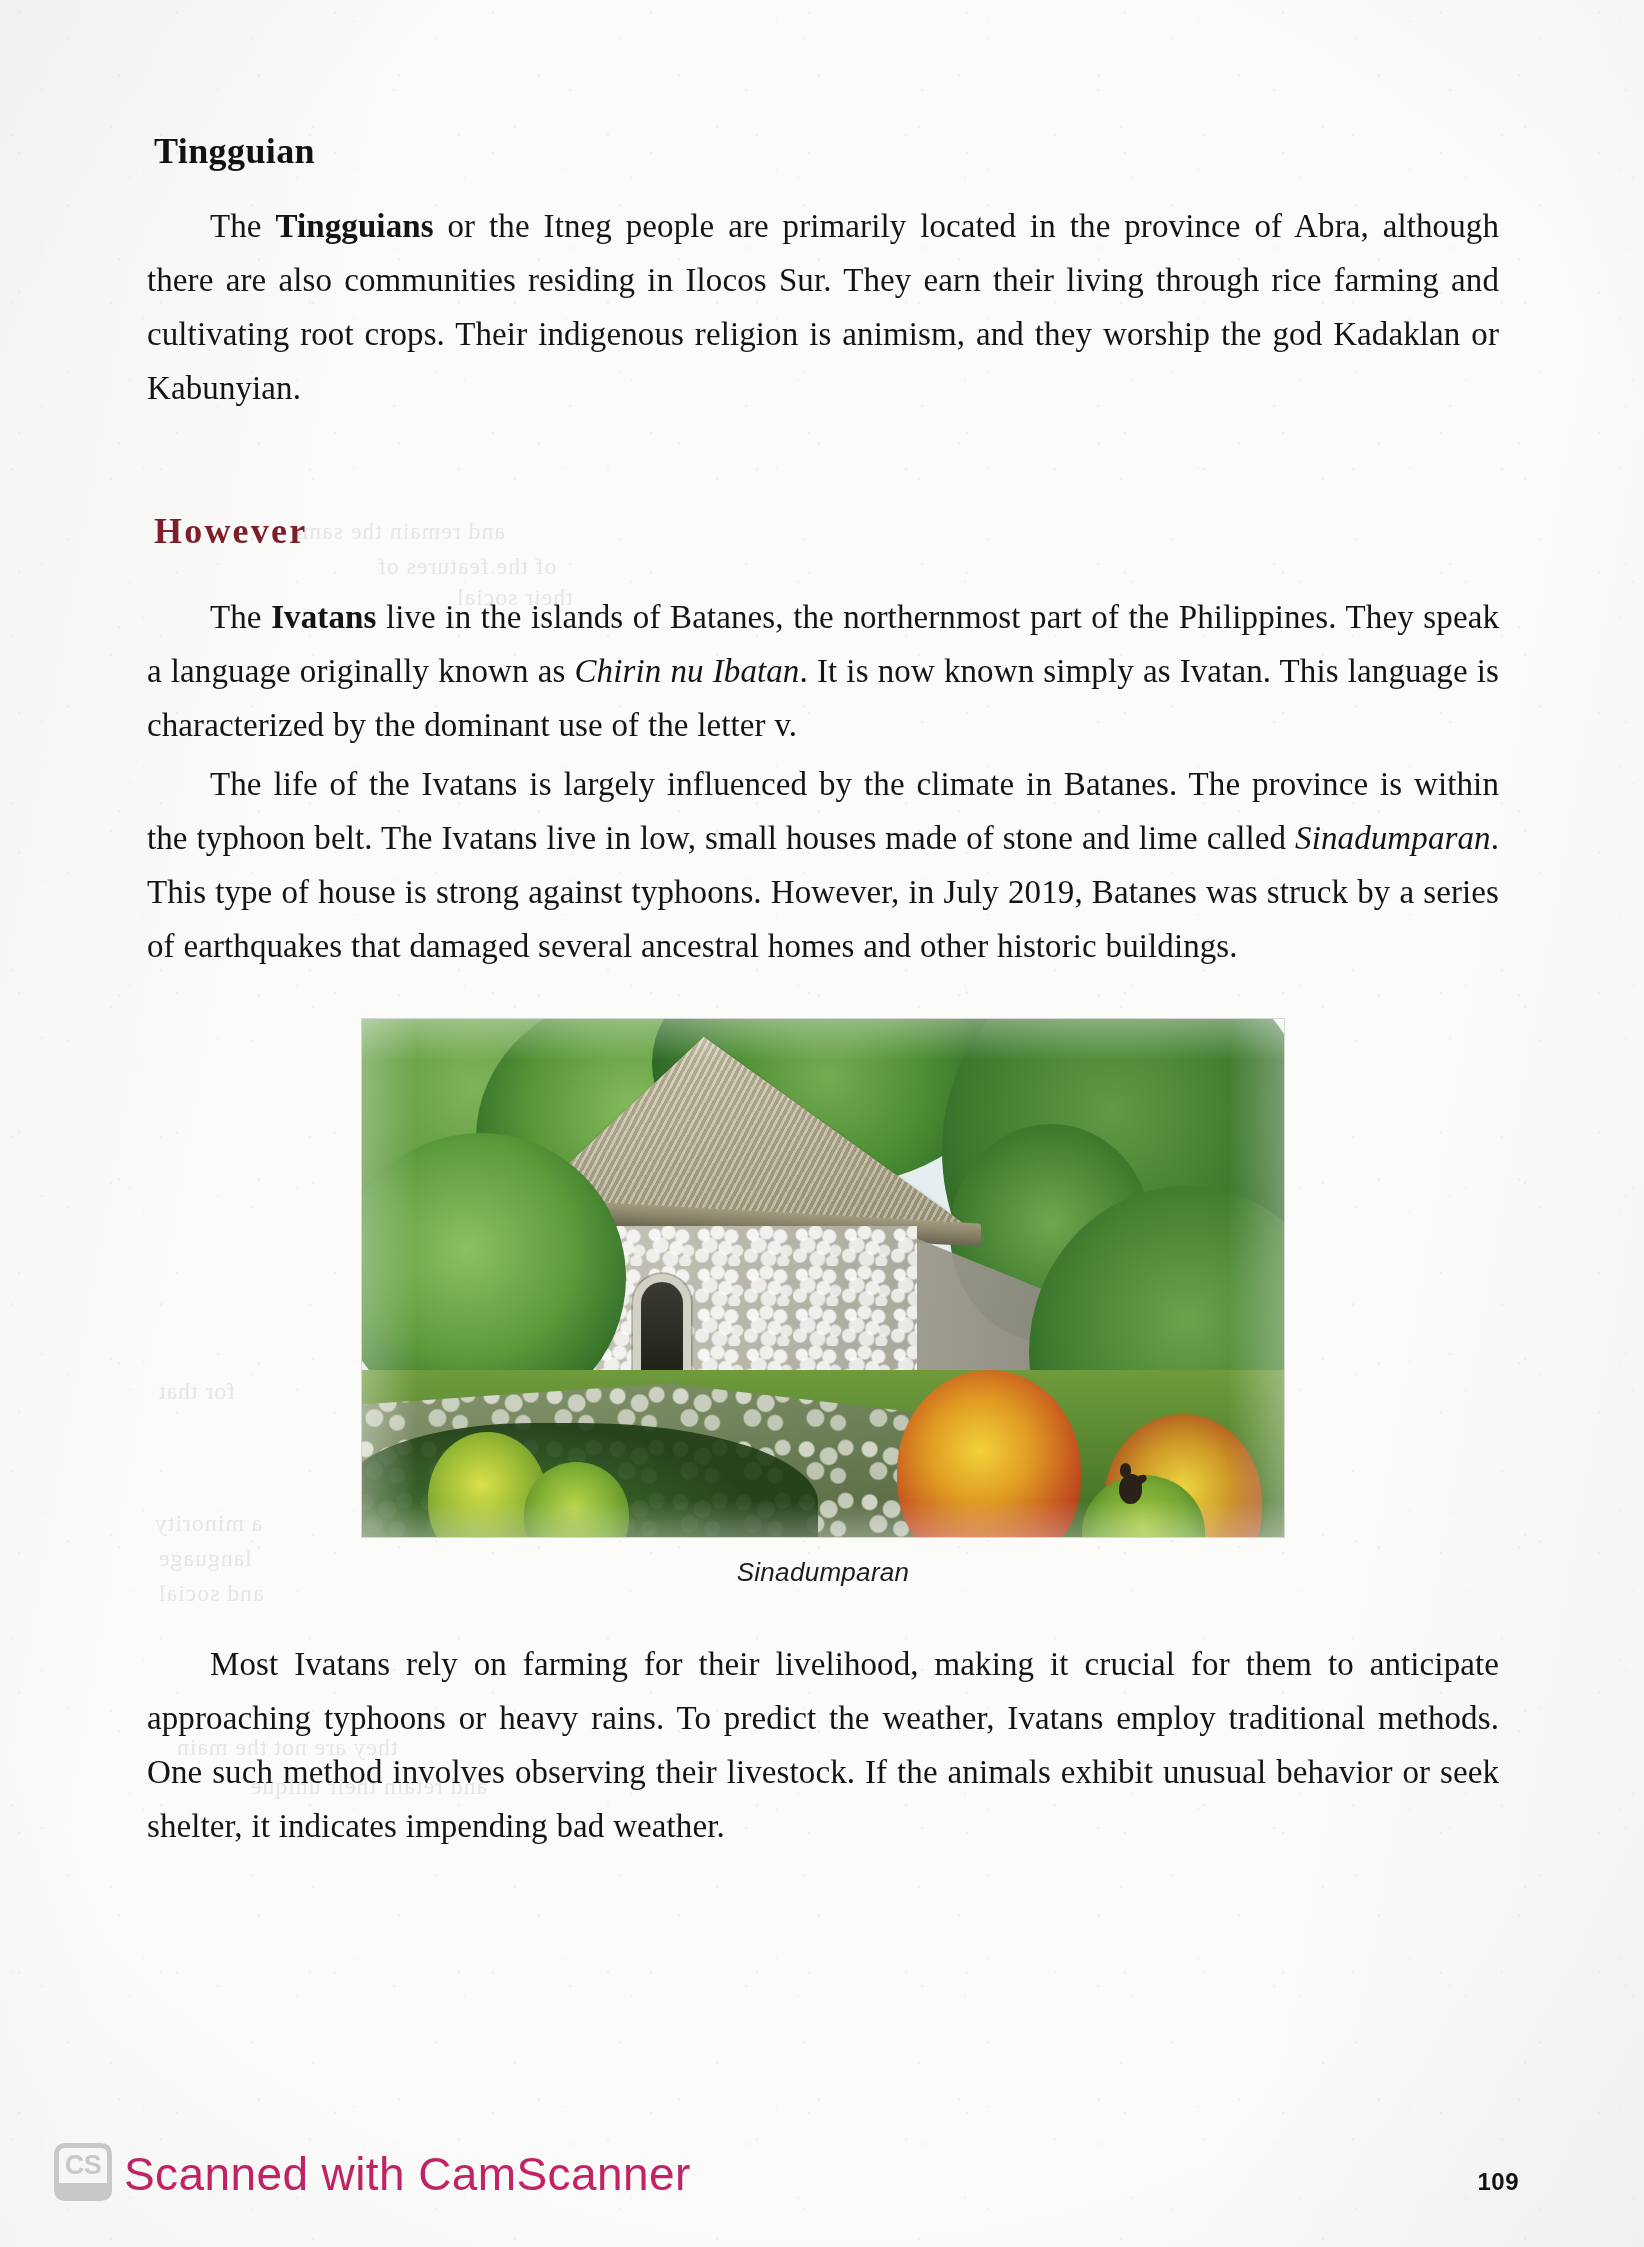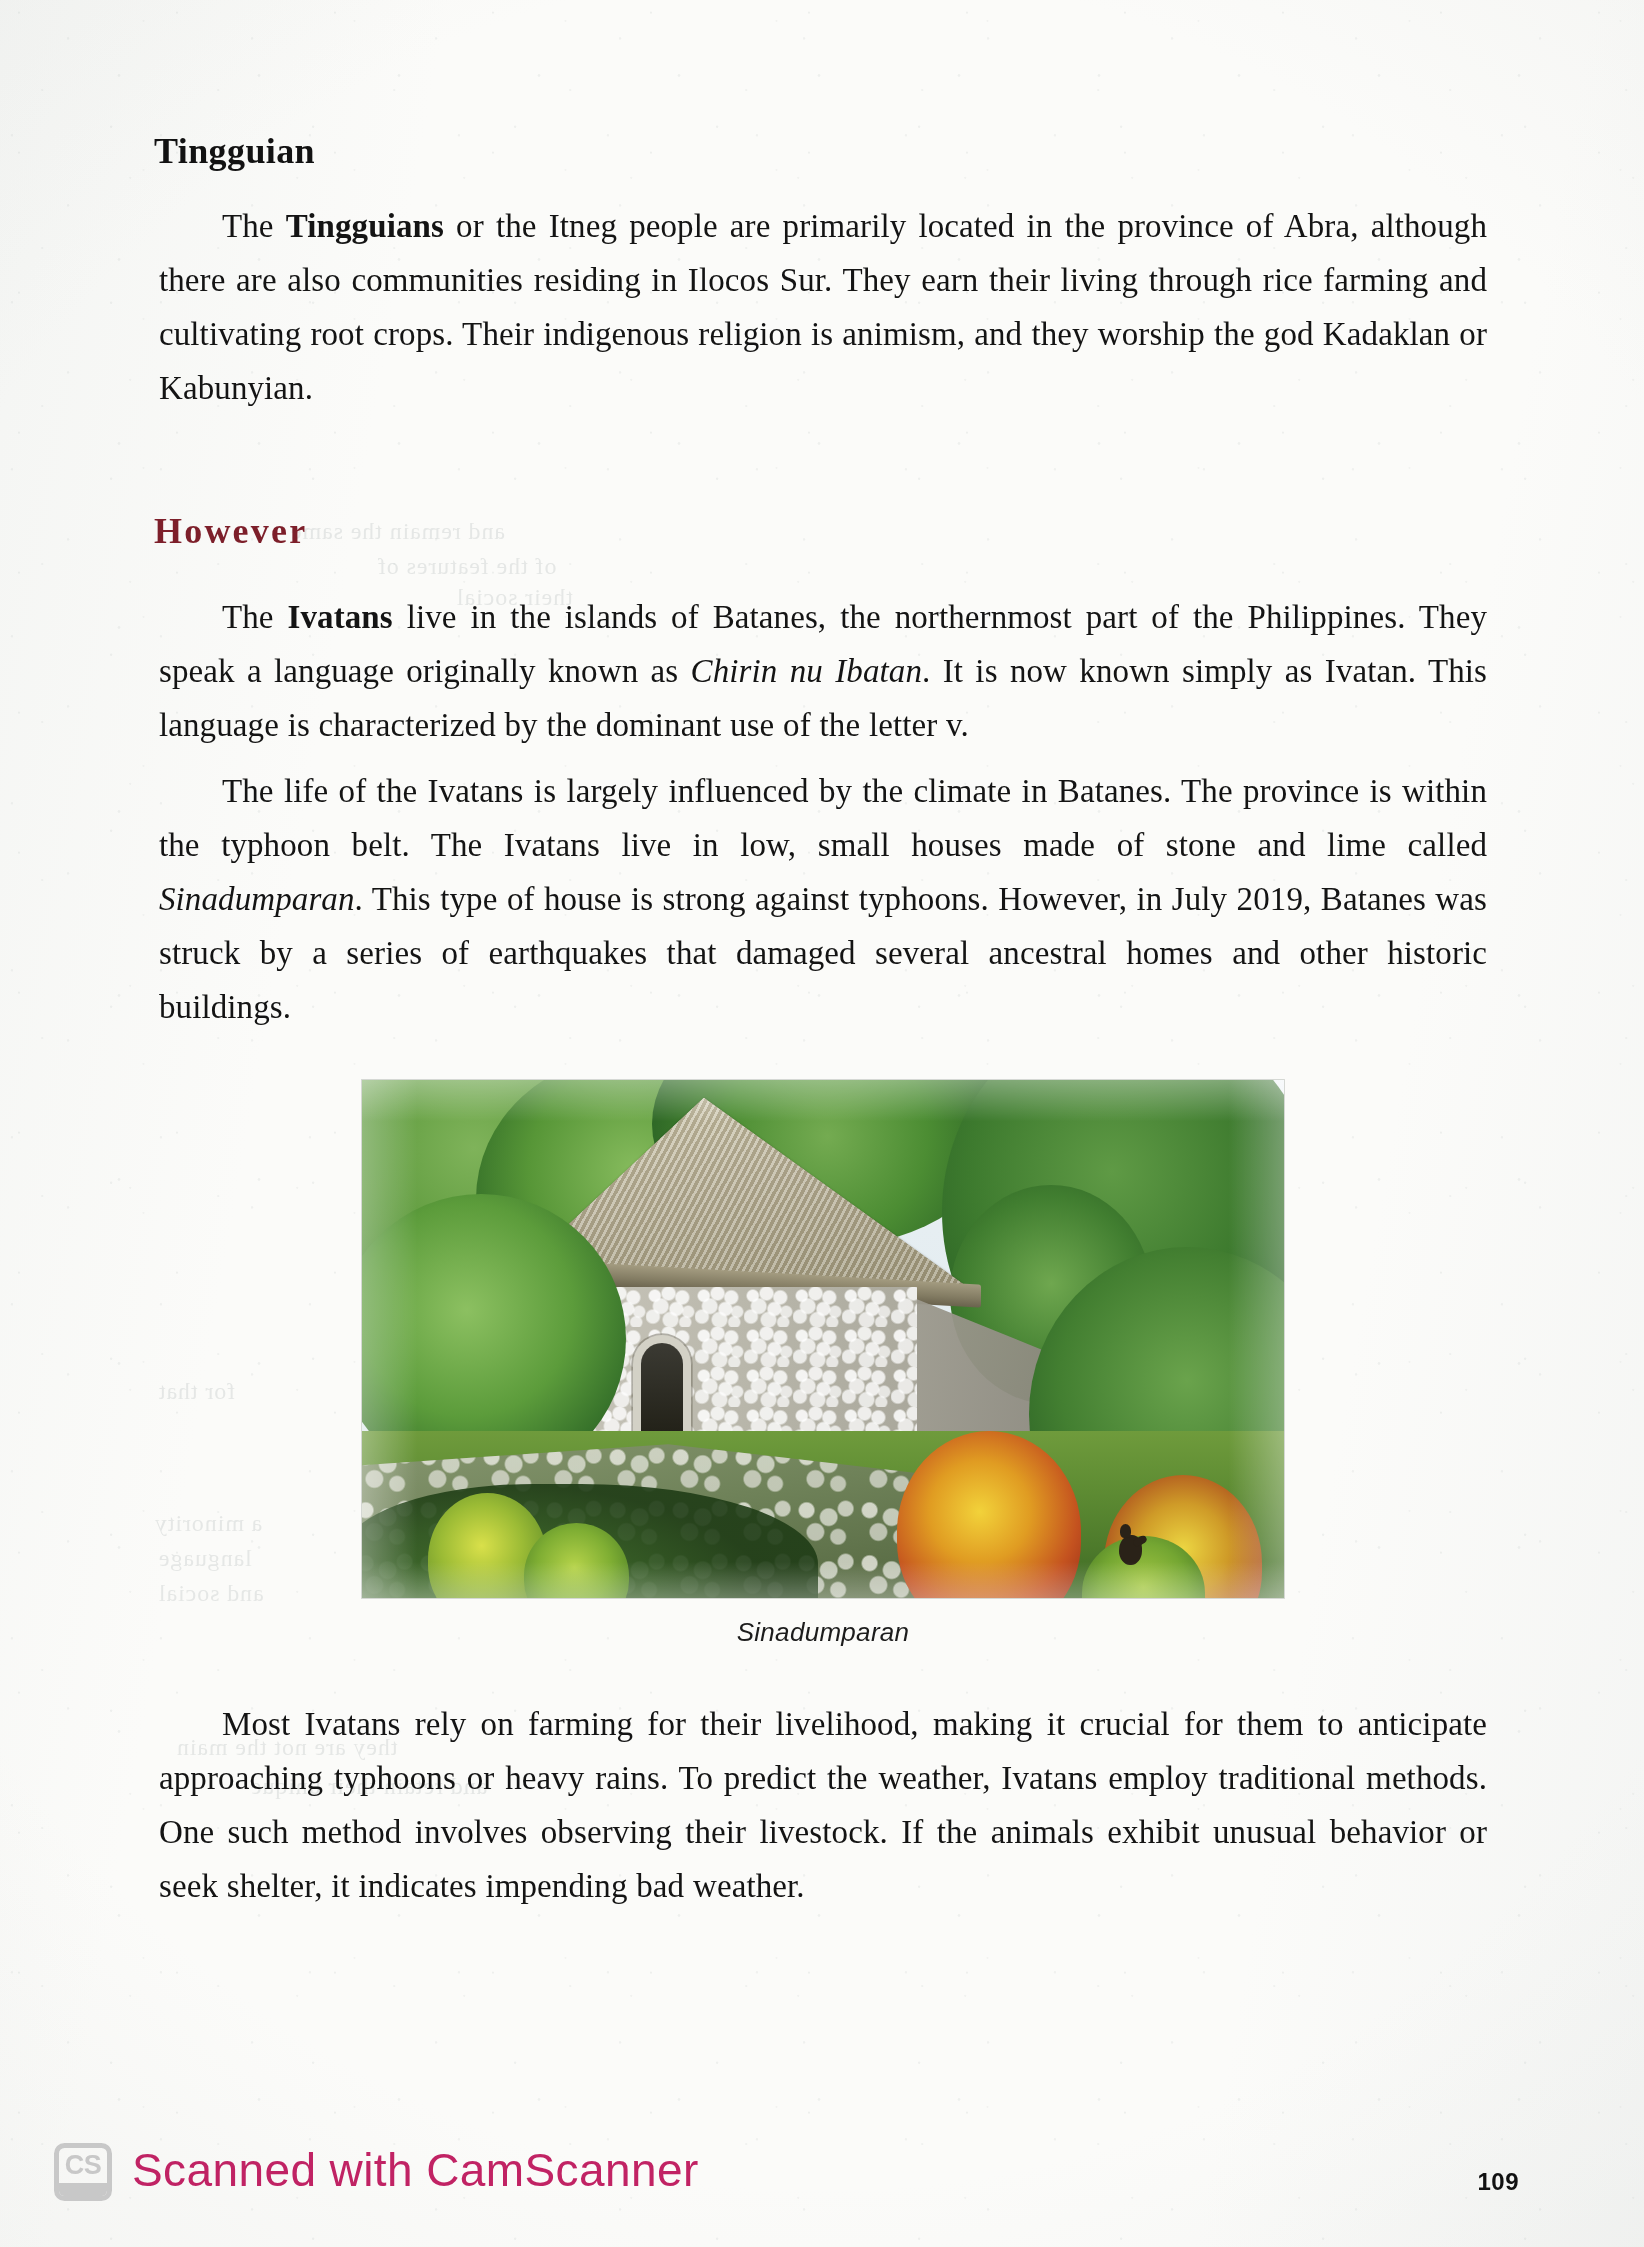--- a/index.html
+++ b/index.html
@@ -76,21 +76,21 @@
   }
   h2.section-heading.accent {
     color: #7d1f2a;
     letter-spacing: 2.2px;
   }
 
   p.body-text {
     font-family: "Liberation Serif", serif;
     font-size: 33px;
     line-height: 54px;
-    margin: 12px;
+    margin: 0;
     color: #141414;
     text-align: justify;
     text-indent: 63px;
     letter-spacing: 0.1px;
     word-spacing: 0.4px;
   }
   p.body-text b { font-weight: bold; }
   p.body-text i { }
 
   .figure {
@@ -283,22 +283,22 @@
       linear-gradient(270deg, rgba(255,255,255,0.32) 0%, rgba(255,255,255,0) 6%);
     pointer-events: none;
   }
 
   
   .watermark {
     position: absolute;
     left: 54px;
     bottom: 46px;
     display: flex;
-    align-items: flex-start;
-    gap: 20px;
+    align-items: flex-end;
+    gap: 12px;
     opacity: 0.95;
   }
   .cs-logo {
     width: 58px; height: 58px;
     border: 5.3px solid #c6c6c6;
     border-radius: 10.5px;
     display: flex;
     align-items: flex-start;
     justify-content: center;
     position: relative;

